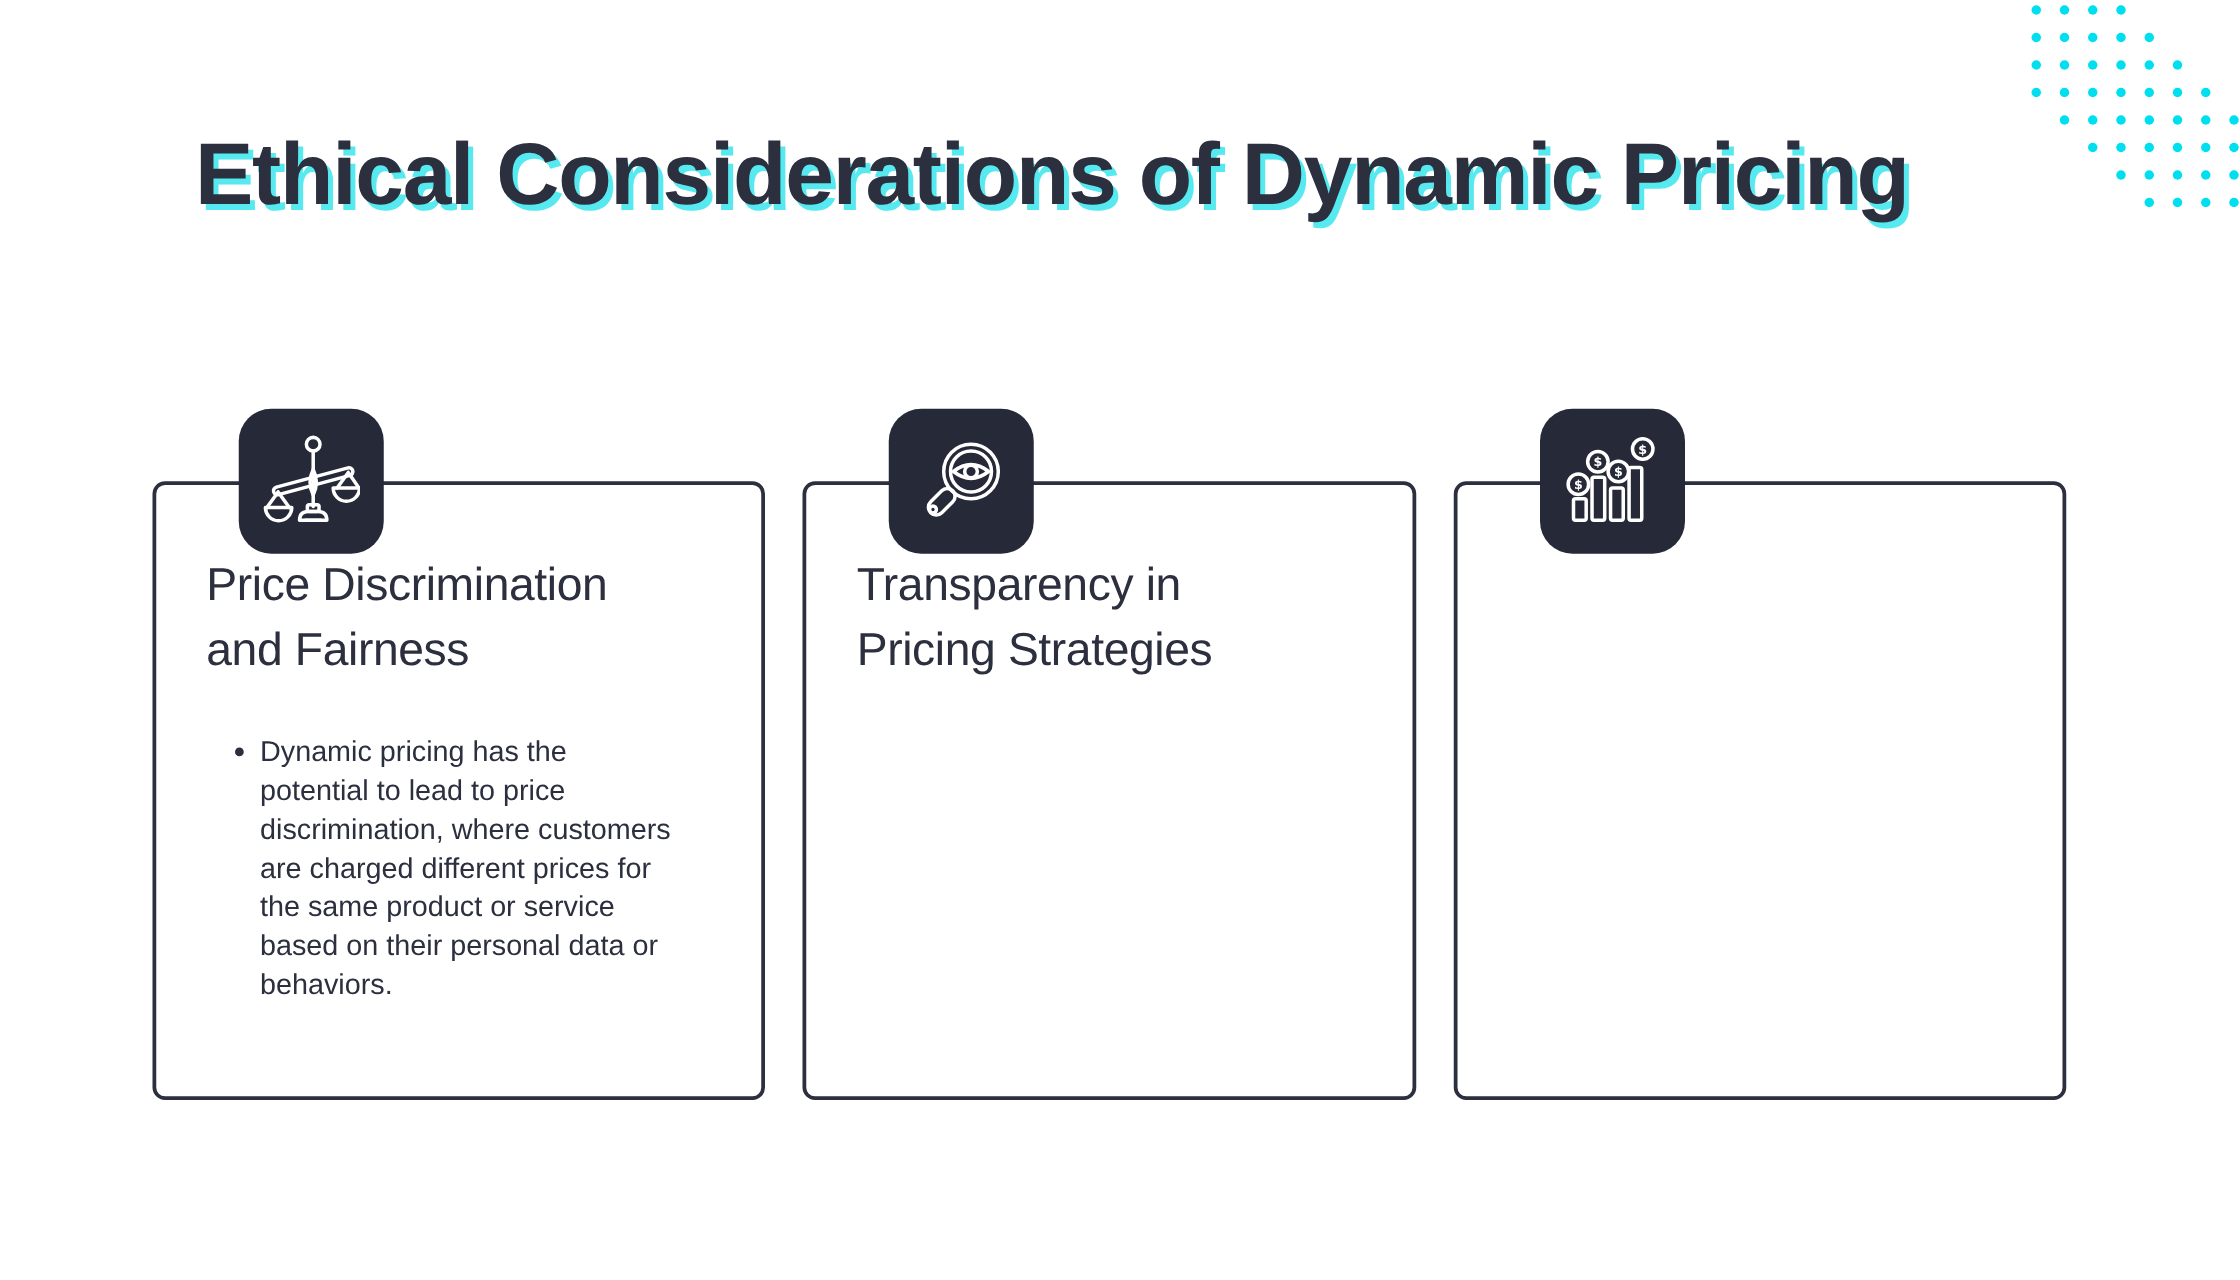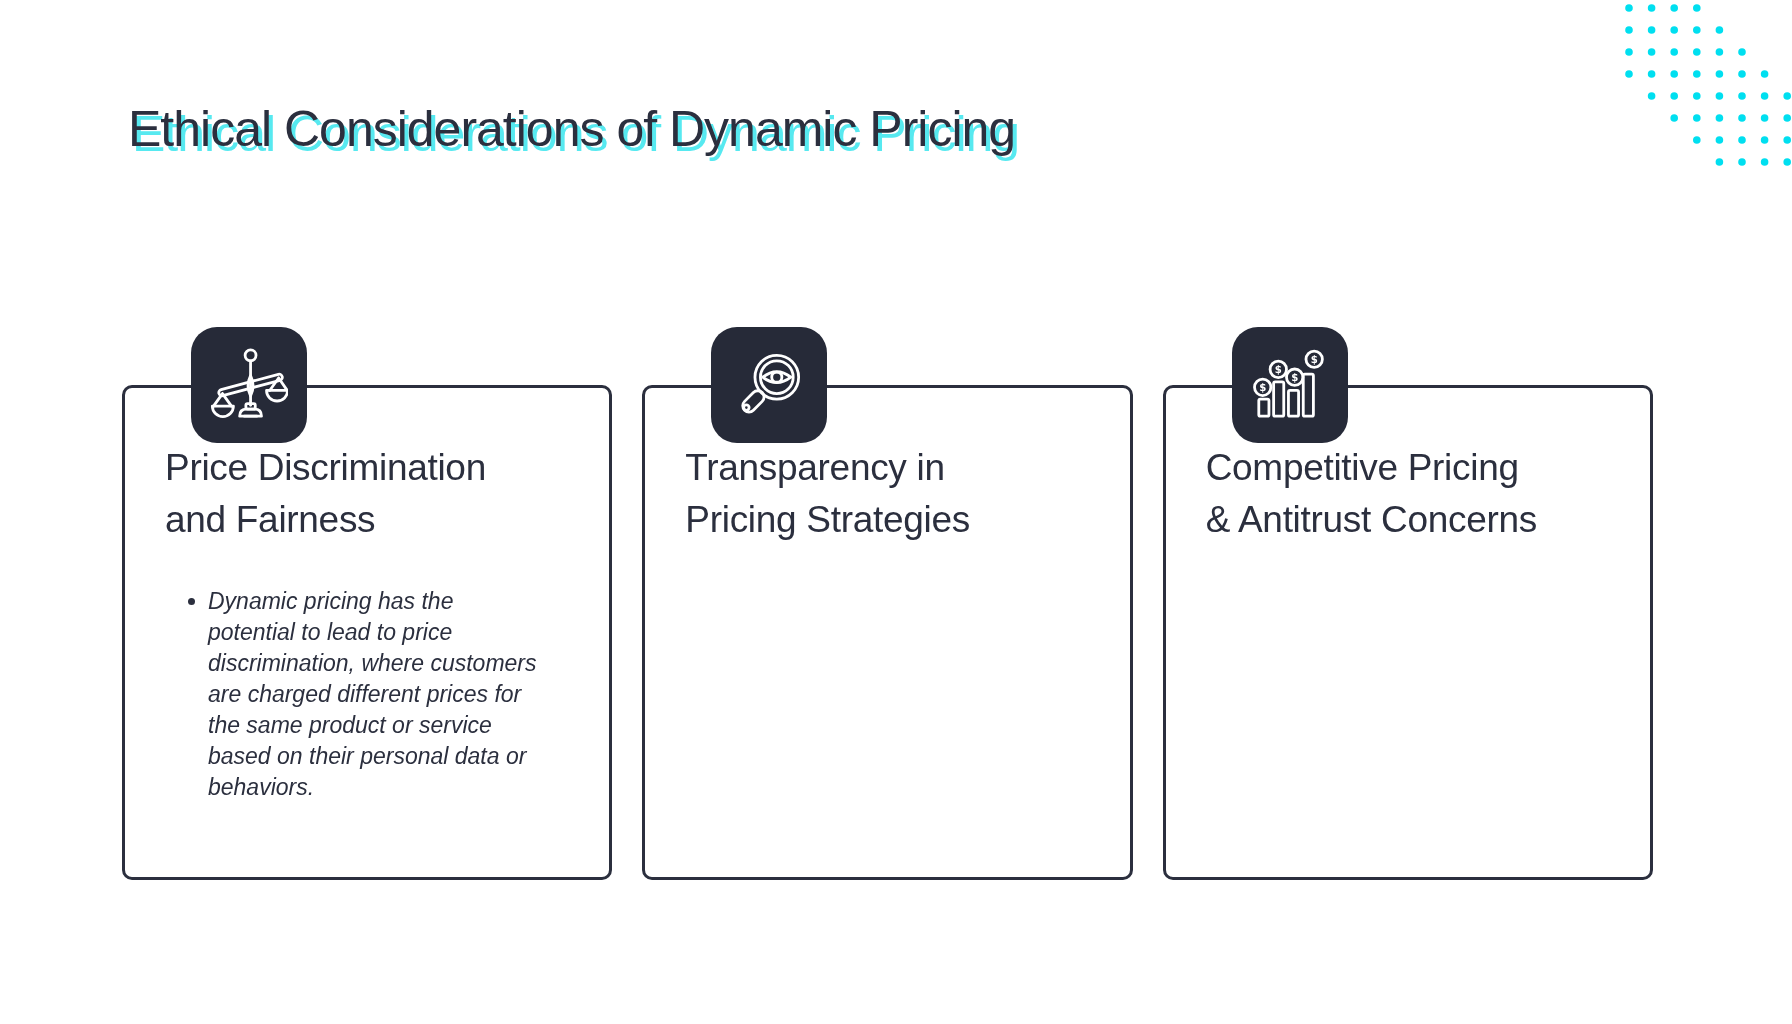--- a/index.html
+++ b/index.html
@@ -18,24 +18,24 @@
     color:var(--ink);
   }
   .dots-svg{
     position:absolute;
     left:1618px;top:0;
     width:174px;height:175px;
     fill:var(--cyan_dots);
   }
   .page-title{
     position:absolute;
-    left:128px;top:104px;
+    left:156px;top:104px;
     width:1600px;
-    font-size:50px;
-    font-weight:400;
+    font-size:70px;
+    font-weight:700;
     letter-spacing:-1px;
     line-height:1;
     color:var(--ink);
     text-shadow:4px 5px 0 var(--cyan_shadow);
     white-space:nowrap;
   }
   .cards{
     position:absolute;
     left:122px;top:385px;
     width:1531px;height:495px;
@@ -80,21 +80,20 @@
     font-size:37px;
     line-height:52px;
     font-weight:400;
     letter-spacing:-0.3px;
     color:var(--ink);
     white-space:pre-line;
   }
   .bullet-list{
     margin:40px 28px 0 63px;
     list-style:none;
-    font-style:italic;
   }
   .bullet-item{
     position:relative;
     padding-left:20px;
     font-size:23px;
     line-height:31px;
     color:var(--ink);
     white-space:pre-line;
   }
   .bullet-item::before{
@@ -216,18 +215,16 @@
           <circle cx="15" cy="53" r="10.5"></circle>
           <text x="15" y="57.6">$</text>
           <circle cx="35" cy="30" r="10.5"></circle>
           <text x="35" y="34.6">$</text>
           <circle cx="56" cy="40" r="10.5"></circle>
           <text x="56" y="44.6">$</text>
           <circle cx="81" cy="17" r="10.5"></circle>
           <text x="81" y="21.6">$</text>
         </svg>
       </div>
-      <h2 class="card-heading">Competitive Pricing
-&amp; Antitrust Concerns</h2>
     </section>
 
   </div>
 </div>
 
 </body></html>

